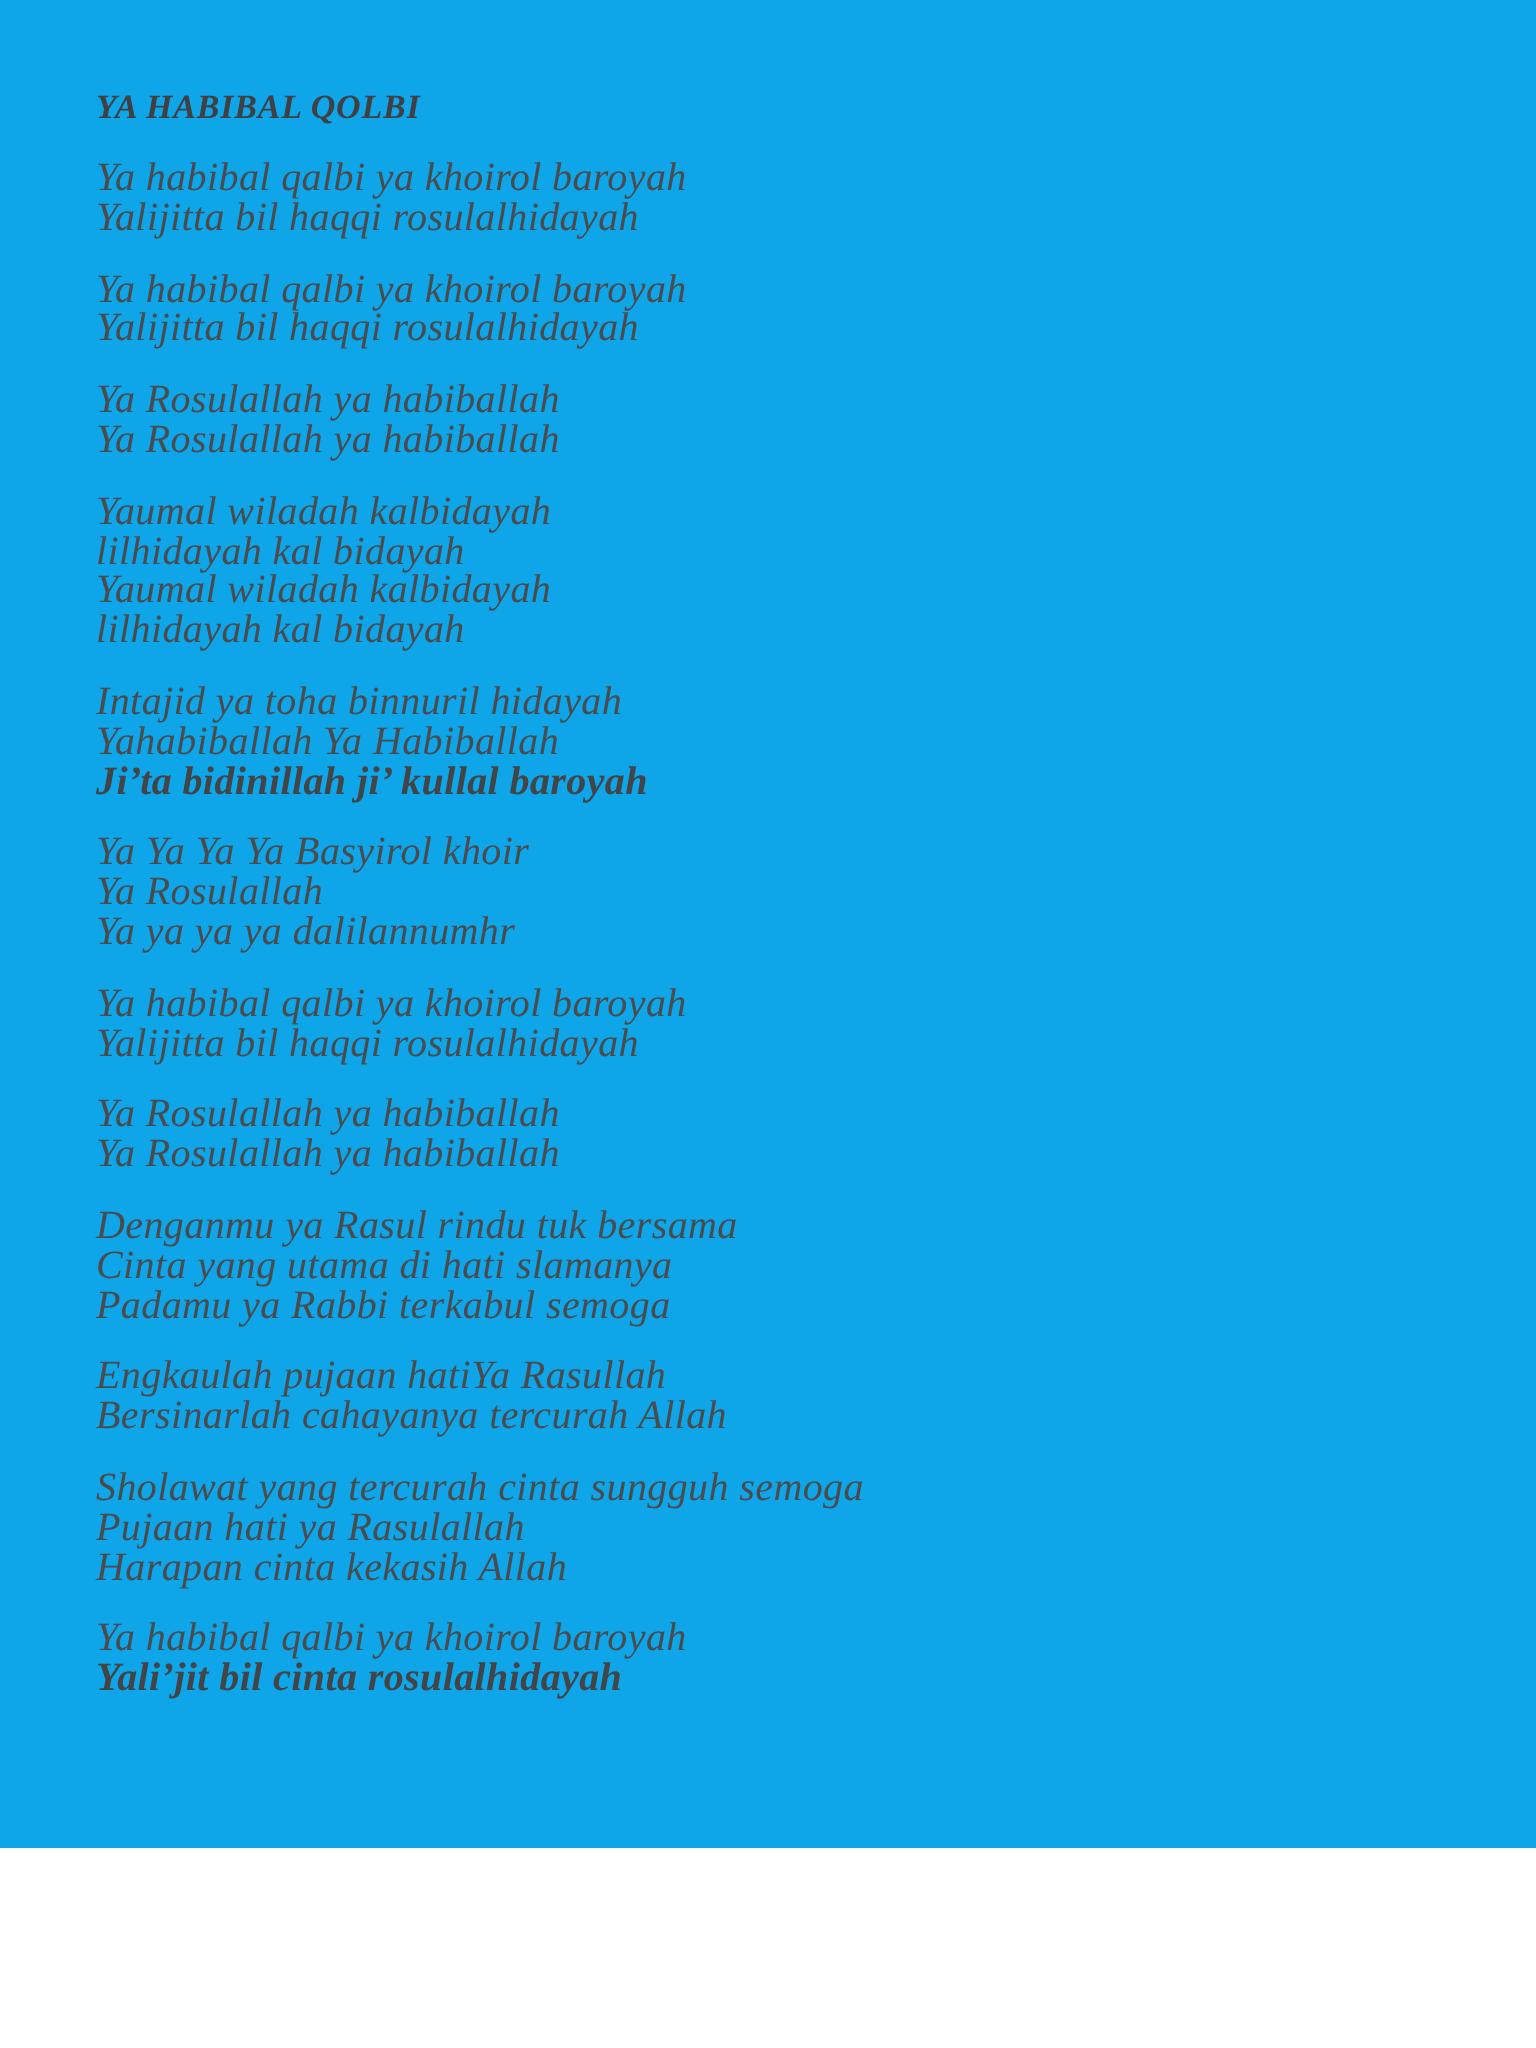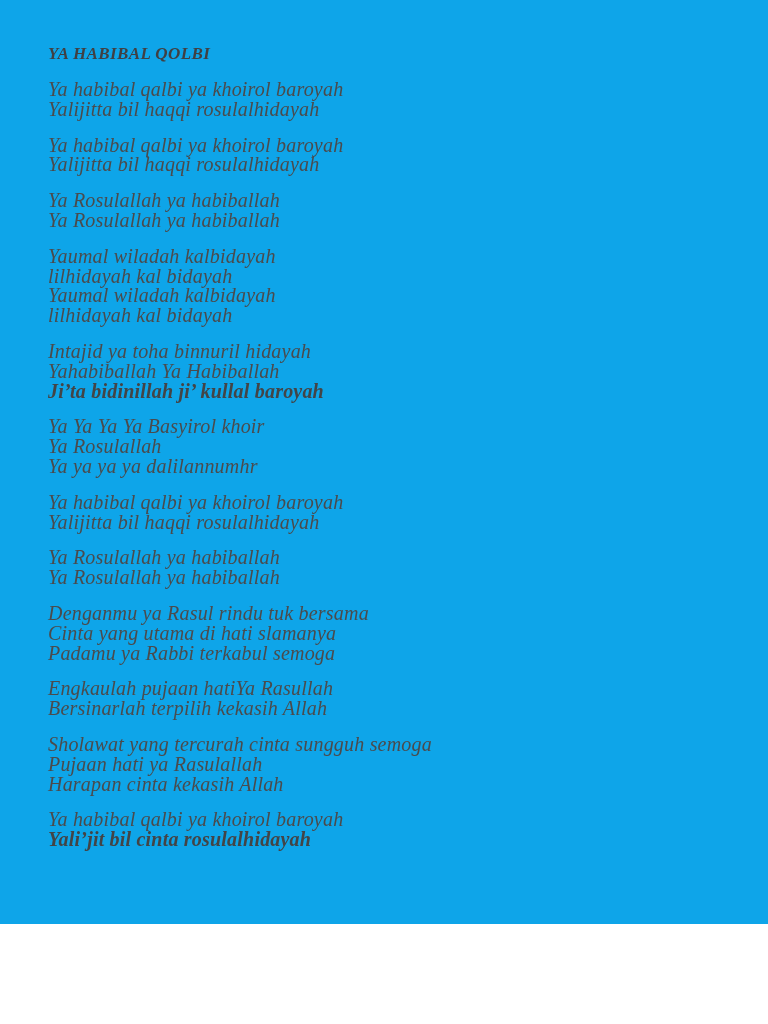--- a/index.html
+++ b/index.html
@@ -90,21 +90,21 @@
           <div class="line">Ya Rosulallah ya habiballah</div>
           <div class="line">Ya Rosulallah ya habiballah</div>
         </div>
         <div class="stanza">
           <div class="line">Denganmu ya Rasul rindu tuk bersama</div>
           <div class="line">Cinta yang utama di hati slamanya</div>
           <div class="line">Padamu ya Rabbi terkabul semoga</div>
         </div>
         <div class="stanza">
           <div class="line">Engkaulah pujaan hatiYa Rasullah</div>
-          <div class="line">Bersinarlah terpilih kekasih Allah</div>
+          <div class="line">Bersinarlah cahayanya tercurah Allah</div>
         </div>
         <div class="stanza">
           <div class="line">Sholawat yang tercurah cinta sungguh semoga</div>
           <div class="line">Pujaan hati ya Rasulallah</div>
           <div class="line">Harapan cinta kekasih Allah</div>
         </div>
         <div class="stanza">
           <div class="line">Ya habibal qalbi ya khoirol baroyah</div>
           <div class="line bold">Yali’jit bil cinta rosulalhidayah</div>
         </div>

